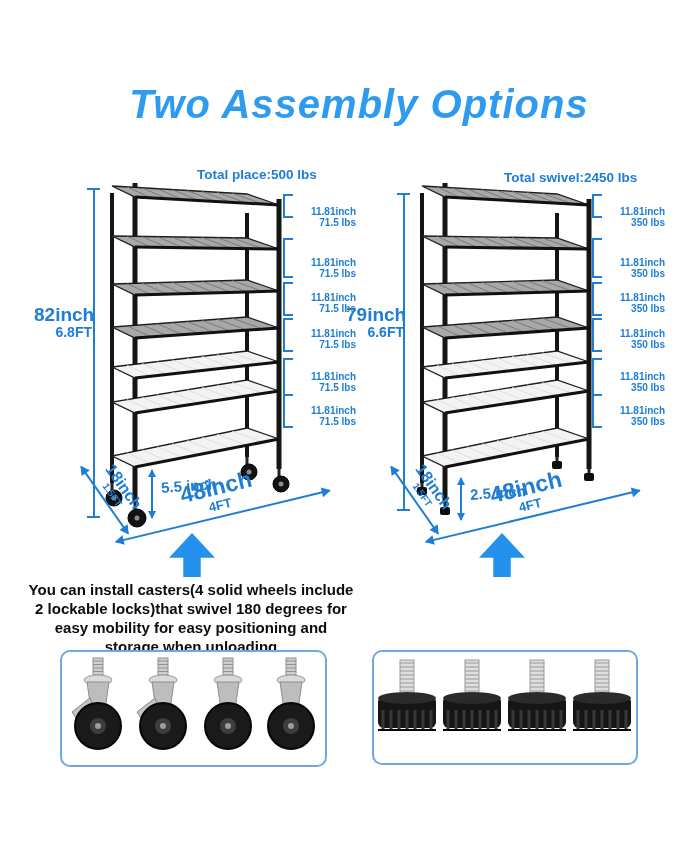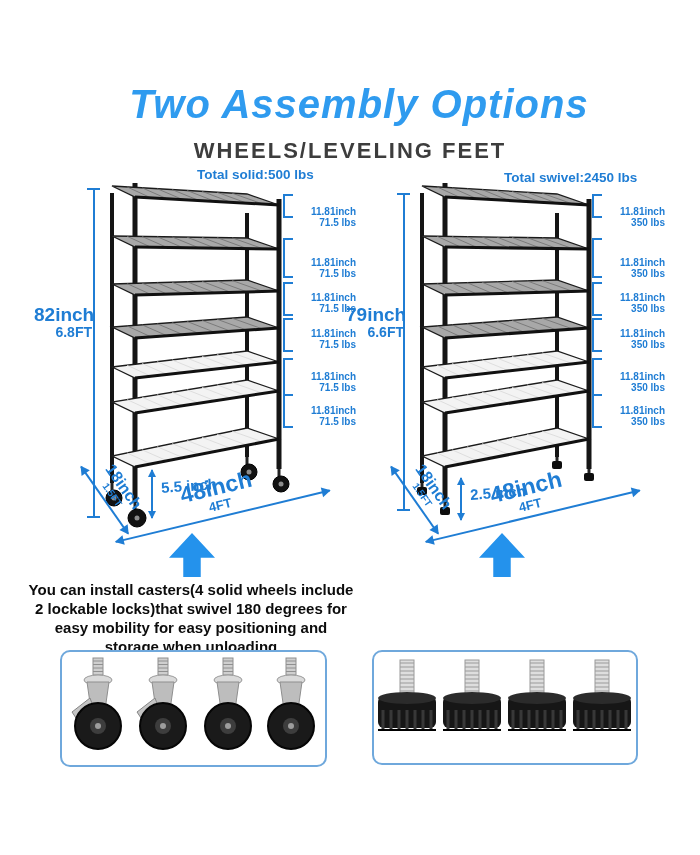--- a/index.html
+++ b/index.html
@@ -68,23 +68,22 @@
 
   .hwbox{position:absolute;border:2px solid var(--boxborder);border-radius:10px;background:#fff;overflow:hidden}
   .hwbox svg{display:block}
 </style>
 </head>
 <body>
 
 <div class="canvas">
 
   <div class="title">Two Assembly Options</div>
-  <div class="subtitle">WHEELS/LEVELING FEET</div>
-
-  <div class="tw" style="left:197px;top:167px">Total solid:500 lbs</div>
+
+  <div class="tw" style="left:197px;top:167px">Total place:500 lbs</div>
 
   <svg id="unit-wheels" class="unit" style="left:83px;top:163px" width="230" height="365" viewBox="0 0 230 365">
       <rect x="27" y="30" width="4" height="290" fill="#151515"></rect>
       <rect x="49.5" y="20" width="5" height="320" fill="#151515"></rect>
       <rect x="162" y="50" width="4" height="244" fill="#151515"></rect>
       <rect x="193.5" y="36" width="5" height="270" fill="#151515"></rect>
       <polygon points="52,34 196,42 164,31 29,23" fill="#a8a8a8" stroke="#1b1b1b" stroke-width="1.3"></polygon>
       <line x1="68" y1="34.888888888888886" x2="44" y2="23.88888888888889" stroke="#6e6e6e" stroke-width="0.8"></line>
       <line x1="84" y1="35.77777777777778" x2="59" y2="24.77777777777778" stroke="#6e6e6e" stroke-width="0.8"></line>
       <line x1="100" y1="36.666666666666664" x2="74" y2="25.666666666666668" stroke="#6e6e6e" stroke-width="0.8"></line>

